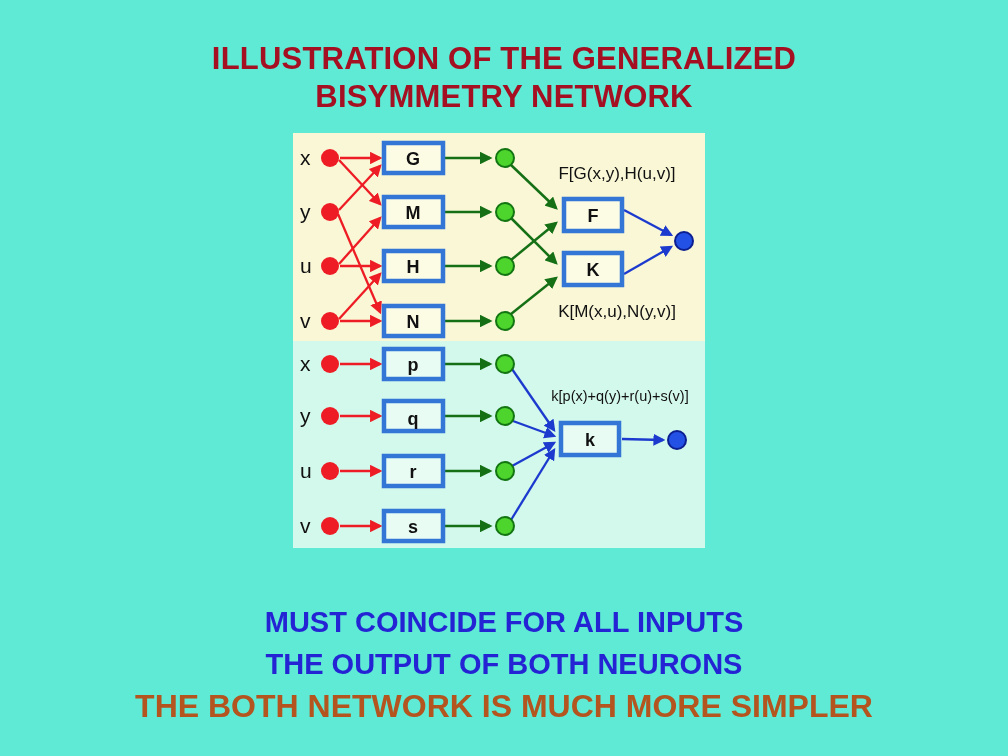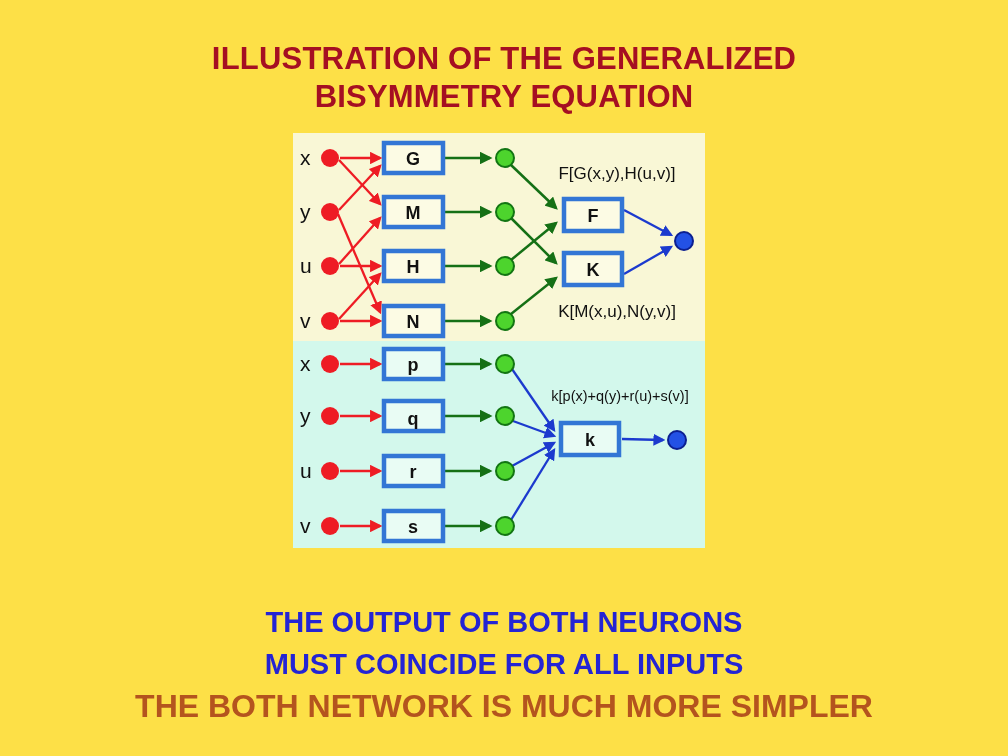--- a/index.html
+++ b/index.html
@@ -1,19 +1,19 @@
 <!DOCTYPE html>
 <html><head>
 <meta charset="utf-8">
 <style>
   html,body{margin:0;padding:0;}
   .slide{
     position:relative;
     width:1008px;height:756px;
-    background:#fde047;
+    background:#5eead4;
     font-family:"Liberation Sans", sans-serif;
     overflow:hidden;
   }
   .title{
     position:absolute;top:40px;left:0;width:100%;
     text-align:center;font-weight:bold;
     color:#a50f22;font-size:31px;line-height:38px;letter-spacing:.2px;
   }
   .diagram-svg{position:absolute;left:293px;top:133px;}
   .footer{
@@ -33,21 +33,21 @@
   .gline{stroke:#157015;stroke-width:2.5;}
   .bline{stroke:#1c3ace;stroke-width:2.3;}
 </style>
 </head>
 <body>
 
 <div class="slide">
 
   <div class="title">
     <div>ILLUSTRATION OF THE GENERALIZED</div>
-    <div>BISYMMETRY EQUATION</div>
+    <div>BISYMMETRY NETWORK</div>
   </div>
 
   <svg class="diagram-svg" width="412" height="415" viewBox="0 0 412 415">
     <defs>
       <marker id="ar" viewBox="0 0 10 10" refX="8" refY="5" markerWidth="5.4" markerHeight="5.4" orient="auto">
         <path d="M0 0 L10 5 L0 10 z" fill="#ee1c24"></path>
       </marker>
       <marker id="ag" viewBox="0 0 10 10" refX="8" refY="5" markerWidth="5" markerHeight="5" orient="auto">
         <path d="M0 0 L10 5 L0 10 z" fill="#157015"></path>
       </marker>
@@ -180,18 +180,18 @@
 
     <rect class="fbox-l" x="268" y="290" width="58" height="32"></rect>
     <text class="box-label" x="297" y="312.5">k</text>
 
     <circle cx="384" cy="307" r="9" fill="#2351e5" stroke="#0c1f90" stroke-width="2"></circle>
 
     <text class="formula-small" x="327" y="268">k[p(x)+q(y)+r(u)+s(v)]</text>
   </svg>
 
   <div class="footer">
+    <div class="blue">MUST COINCIDE FOR ALL INPUTS</div>
     <div class="blue">THE OUTPUT OF BOTH NEURONS</div>
-    <div class="blue">MUST COINCIDE FOR ALL INPUTS</div>
     <div class="orange">THE BOTH NETWORK IS MUCH MORE SIMPLER</div>
   </div>
 
 </div>
 
 </body></html>

